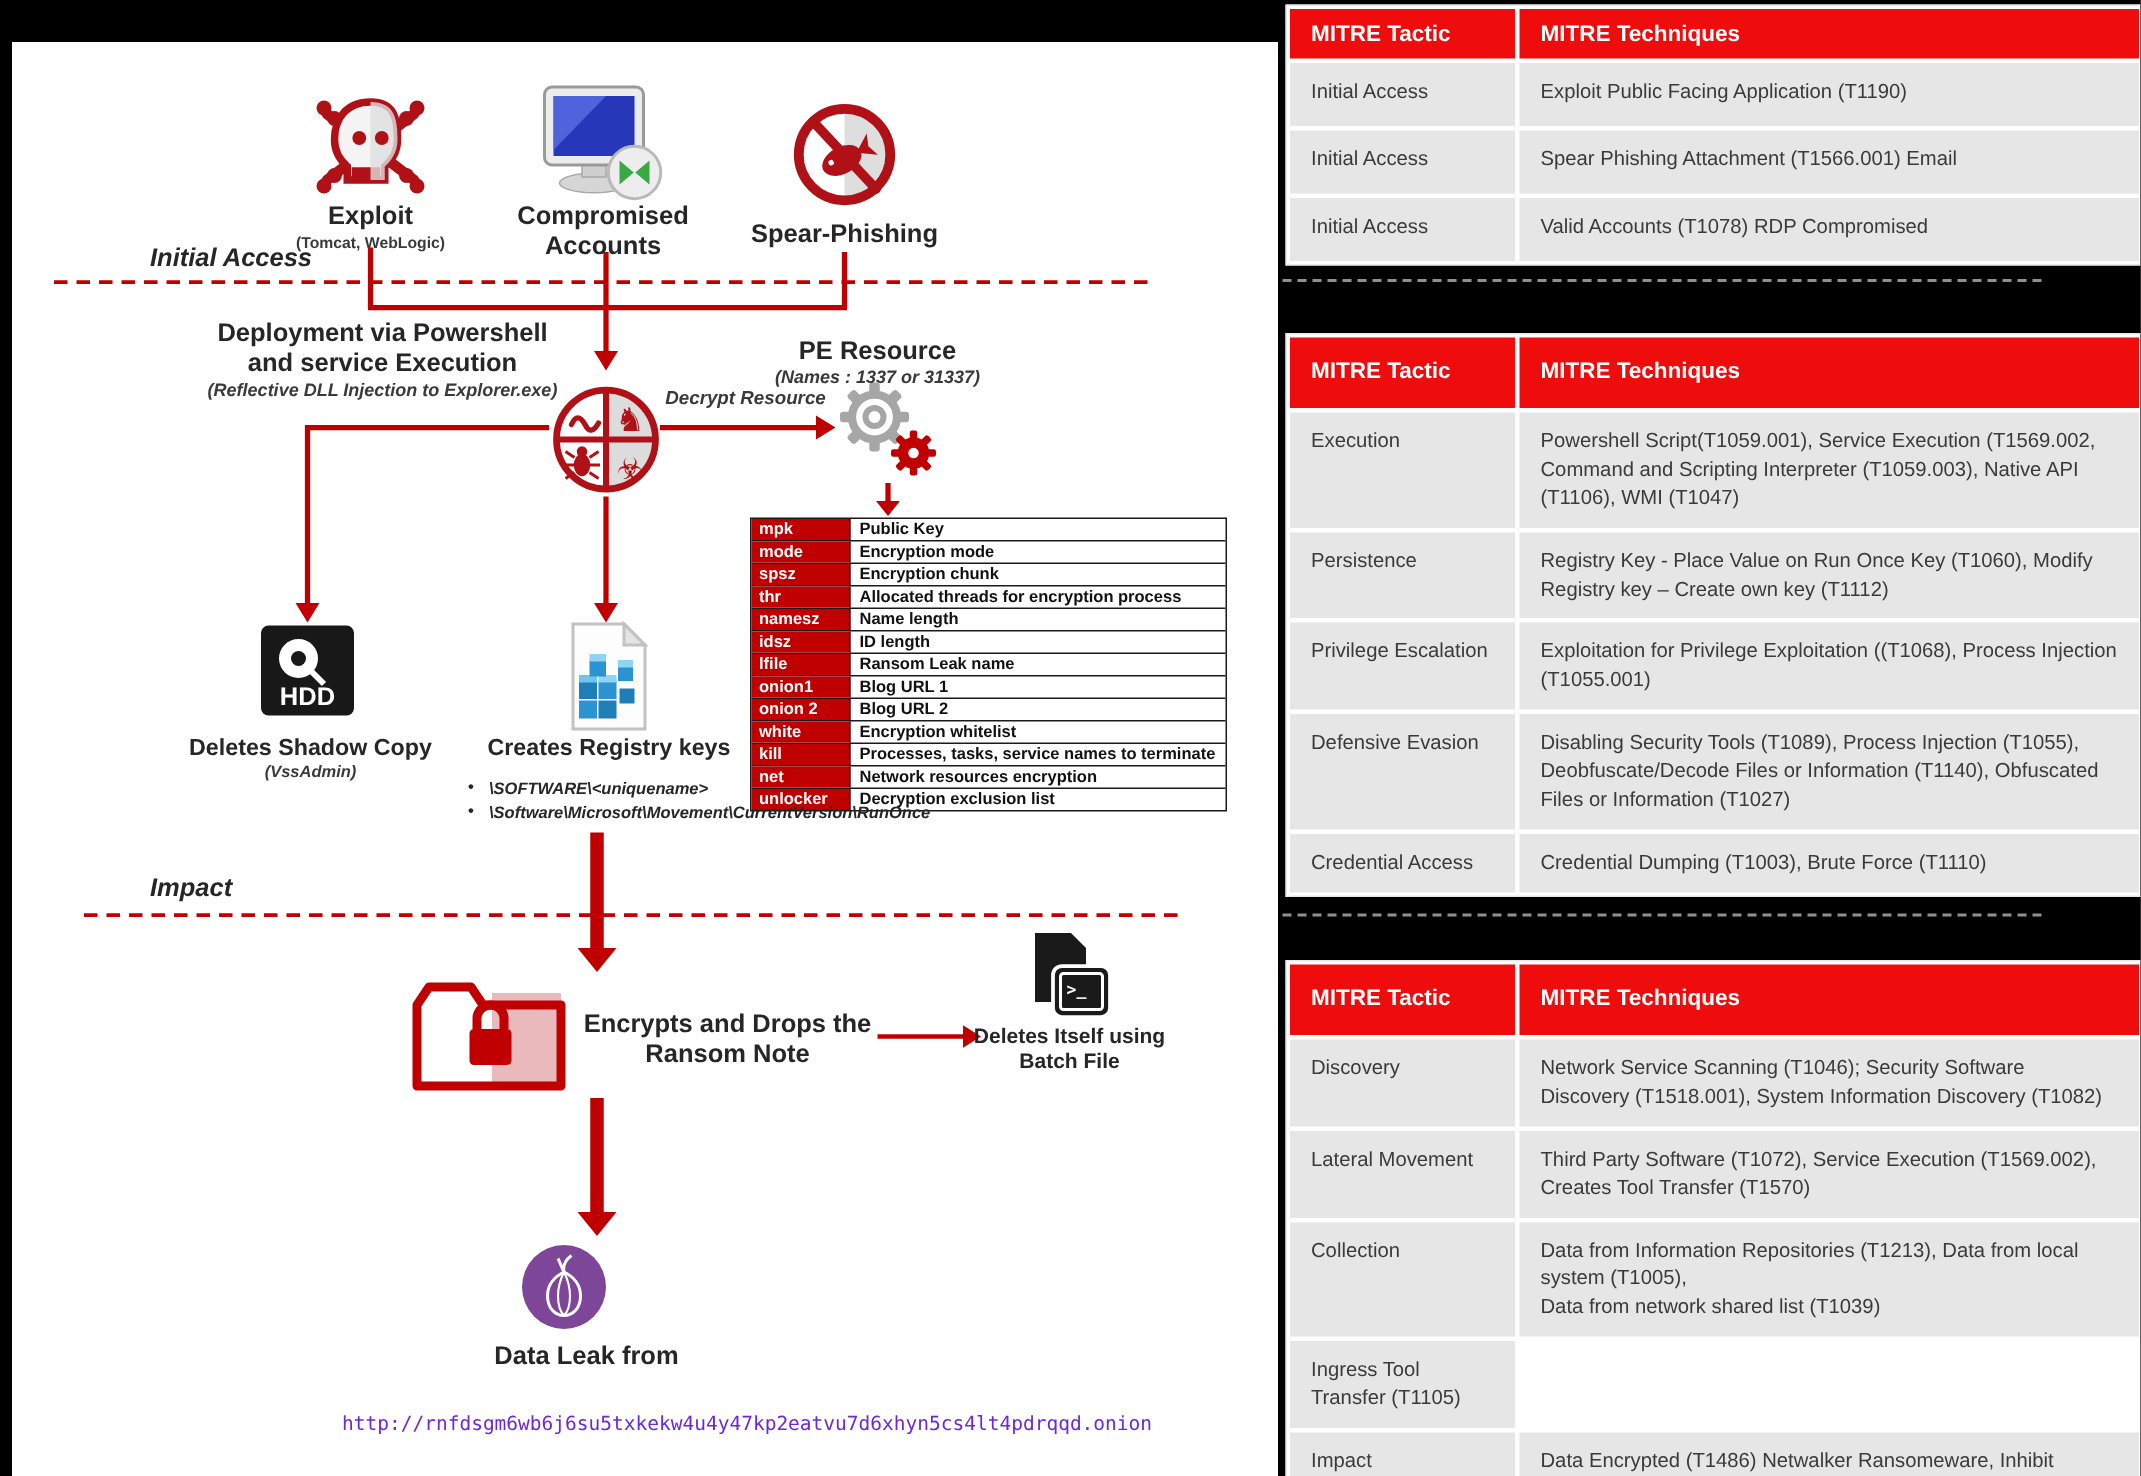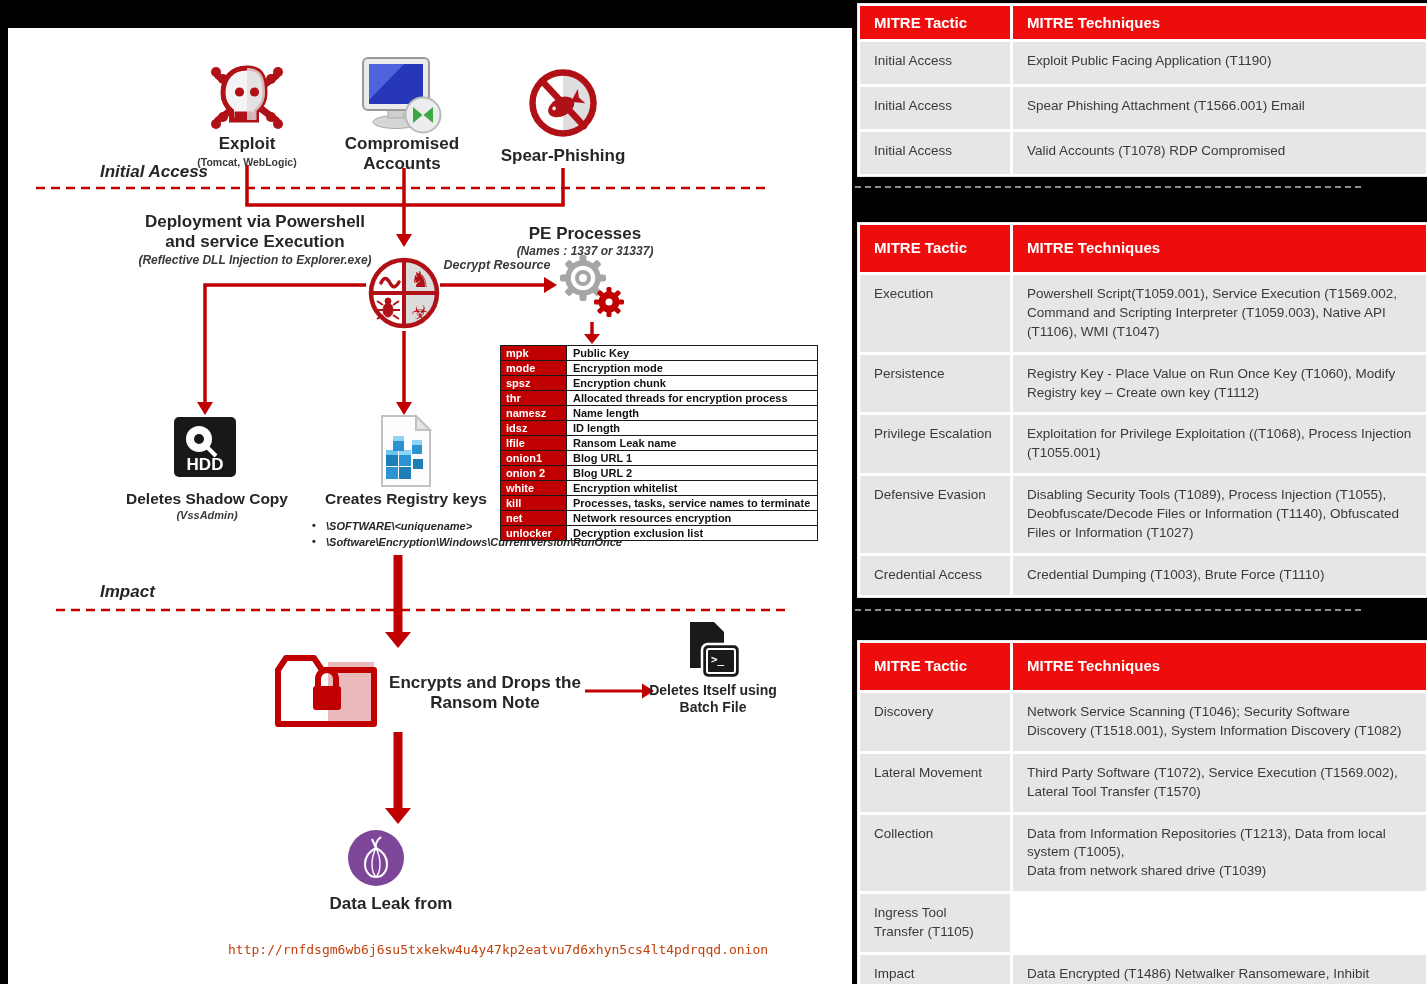--- a/index.html
+++ b/index.html
@@ -8,21 +8,21 @@
   
   #panel{position:absolute;left:8px;top:28px;width:844px;height:956px;background:#fff;}
   .abs{position:absolute;}
   .lbl{position:absolute;width:340px;transform:translateX(-50%);text-align:center;
        color:#262626;font-weight:bold;font-size:17px;line-height:1.2;white-space:nowrap;}
   .sub{font-size:11px;font-style:italic;color:#3a3a3a;}
   .sub10{font-size:10.5px;font-style:italic;color:#3a3a3a;}
   .sec{position:absolute;font-size:17px;font-weight:bold;font-style:italic;color:#262626;}
   .small14{font-size:14px;}
   .mono{font-family:"DejaVu Sans Mono","Liberation Mono",monospace;font-weight:normal;
-        font-size:13px;color:#c2410c;}
+        font-size:13px;color:#6d28d9;}
   
   #ptable{position:absolute;left:492px;top:317px;width:316px;border:1.5px solid #1a1a1a;background:#fff;}
   .prow{display:grid;grid-template-columns:66px 1fr;border-bottom:1px solid #1a1a1a;}
   .prow:last-child{border-bottom:none;}
   .pkey{background:#c00000;color:#fff;font-weight:bold;font-size:11px;padding:1px 5px;
         border-right:1px solid #1a1a1a;}
   .pval{color:#111;font-weight:bold;font-size:11px;padding:1px 6px;}
   
   #regbullets{position:absolute;left:292px;top:480px;width:196px;margin:12px;padding:0;list-style:none;}
   #regbullets li{font-size:11px;font-weight:bold;font-style:italic;color:#262626;
@@ -231,21 +231,21 @@
 
     <div class="sec" style="left:92px;top:134px">Initial Access</div>
 
     <div class="lbl" style="left:247px;top:184px">
       <div>Deployment via Powershell</div>
       <div>and service Execution</div>
       <div class="sub" style="font-size:12px">(Reflective DLL Injection to Explorer.exe)</div>
     </div>
 
     <div class="lbl" style="left:577px;top:196px">
-      <div>PE Processes</div>
+      <div>PE Resource</div>
       <div class="sub" style="font-size:12px">(Names : 1337 or 31337)</div>
     </div>
 
     <div class="lbl sub" style="left:489px;top:230px;font-size:12.5px;font-weight:bold">Decrypt Resource</div>
 
     <div id="ptable">
         <div class="prow">
           <div class="pkey">mpk</div>
           <div class="pval">Public Key</div>
         </div>
@@ -300,21 +300,21 @@
       </div>
 
     <div class="lbl" style="left:199px;top:462px;font-size:15.5px">
       <div>Deletes Shadow Copy</div>
       <div class="sub">(VssAdmin)</div>
     </div>
 
     <div class="lbl" style="left:398px;top:462px;font-size:15.5px">Creates Registry keys</div>
     <ul id="regbullets">
         <li>\SOFTWARE\&lt;uniquename&gt;</li>
-        <li>\Software\Encryption\Windows\CurrentVersion\RunOnce</li>
+        <li>\Software\Microsoft\Movement\CurrentVersion\RunOnce</li>
       </ul>
 
     <div class="sec" style="left:92px;top:554px">Impact</div>
 
     <div class="lbl small14" style="left:705px;top:654px">
       <div>Deletes Itself using</div>
       <div>Batch File</div>
     </div>
 
     <div class="lbl" style="left:477px;top:645px">
@@ -379,26 +379,26 @@
       <div class="trow thead">
         <div class="tcell">MITRE Tactic</div>
         <div class="tcell">MITRE Techniques</div>
       </div>
       <div class="trow">
         <div class="tcell">Discovery</div>
         <div class="tcell">Network Service Scanning (T1046); Security Software Discovery (T1518.001), System Information Discovery (T1082)</div>
       </div>
       <div class="trow">
         <div class="tcell">Lateral Movement</div>
-        <div class="tcell">Third Party Software (T1072), Service Execution (T1569.002), Lateral Tool Transfer (T1570)</div>
+        <div class="tcell">Third Party Software (T1072), Service Execution (T1569.002), Creates Tool Transfer (T1570)</div>
       </div>
       <div class="trow">
         <div class="tcell">Collection</div>
         <div class="tcell">Data from Information Repositories (T1213), Data from local system (T1005),
-Data from network shared drive (T1039)</div>
+Data from network shared list (T1039)</div>
       </div>
       <div class="trow">
         <div class="tcell">Ingress Tool Transfer (T1105)</div>
       </div>
       <div class="trow">
         <div class="tcell">Impact</div>
         <div class="tcell">Data Encrypted (T1486) Netwalker Ransomeware, Inhibit System Recovery (T1490), Service Stop (T1489)</div>
       </div>
     </div>
 

